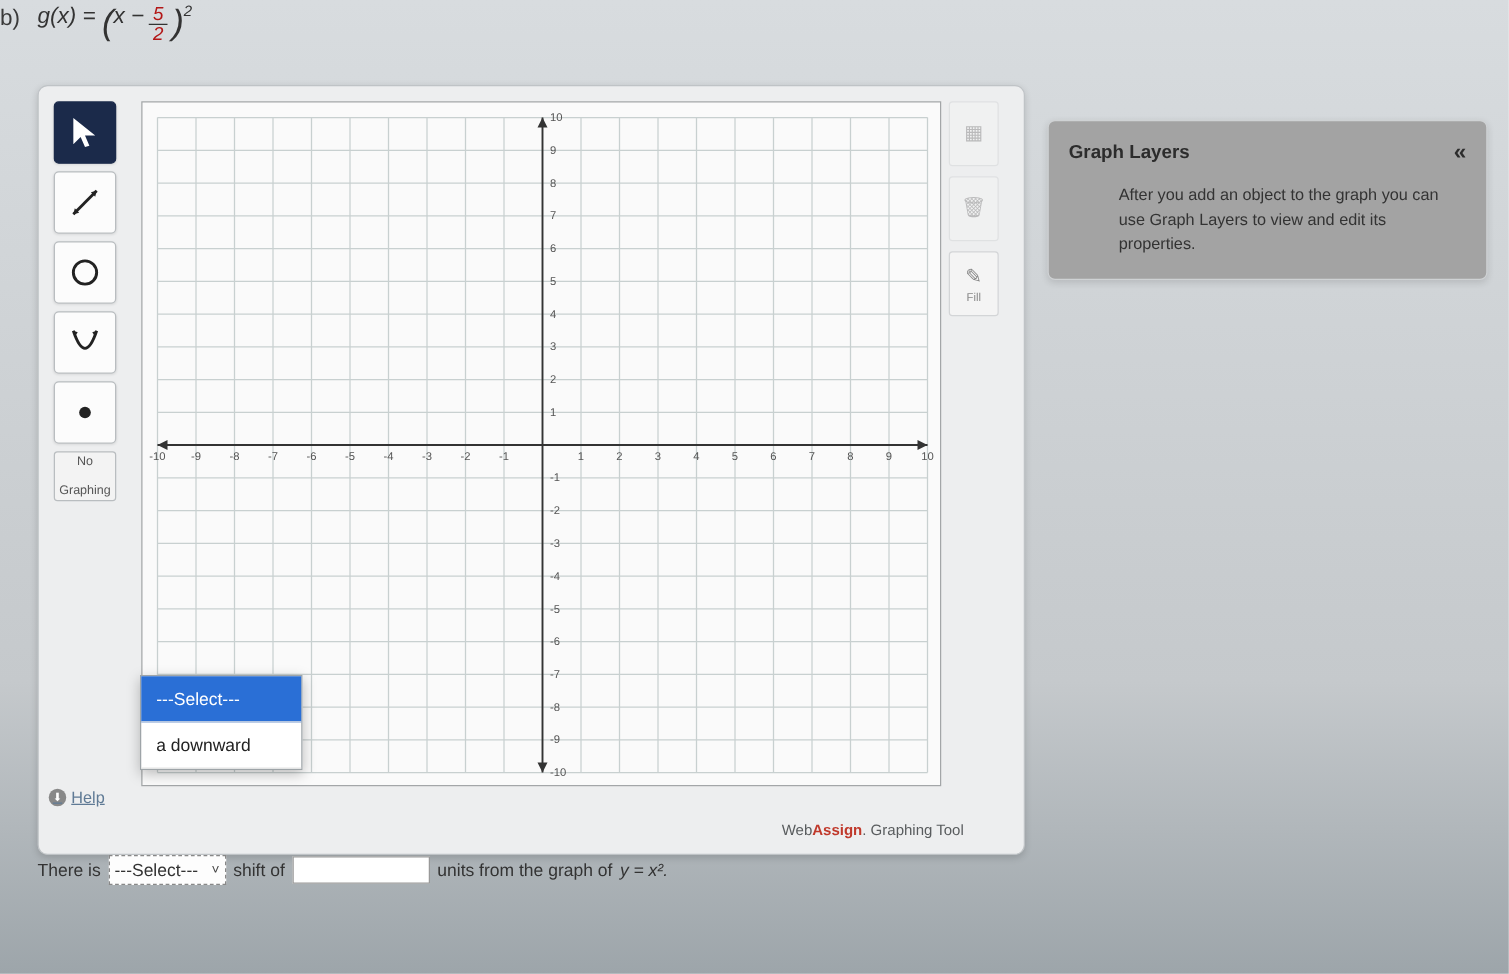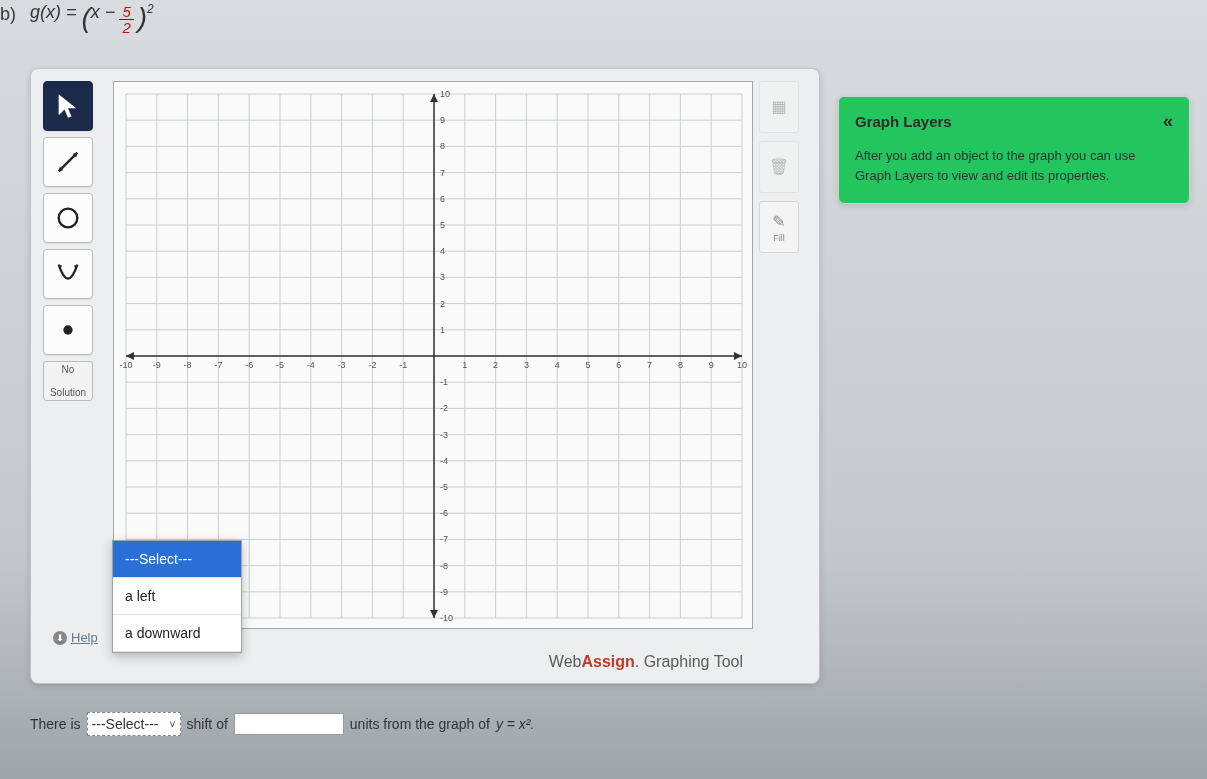--- a/index.html
+++ b/index.html
@@ -124,21 +124,21 @@
       justify-content: center;
       font-size: 9px;
       color: #888;
       cursor: pointer;
     }
     .right-btn.disabled { opacity: 0.5; cursor: default; }
     .right-btn .icon { font-size: 16px; margin-bottom: 2px; }
     .help-link {
       position: absolute;
       bottom: 38px;
-      left: 22px;
+      left: 8px;
       color: #5f7a95;
       font-size: 13px;
       text-decoration: underline;
       cursor: pointer;
       display: flex;
       align-items: center;
       gap: 4px;
     }
     .help-link::before {
       content: "⬇";
@@ -146,22 +146,22 @@
       width: 14px; height: 14px;
       background: #888;
       color: #fff;
       border-radius: 50%;
       font-size: 9px;
       align-items: center; justify-content: center;
     }
     .branding {
       position: absolute;
       bottom: 12px;
-      right: 76px;
-      font-size: 16px;
+      right: 48px;
+      font-size: 12px;
       color: #595c5e;
     }
     .branding b { color: #c0392b; font-weight: bold; }
     .dropdown-open {
       position: absolute;
       top: 540px;
       left: 112px;
       width: 130px;
       background: #fff;
       border: 1px solid #9ea4a8;
@@ -174,21 +174,21 @@
       color: #222;
       cursor: pointer;
       border-bottom: 1px solid #e3e3e3;
     }
     .dropdown-open .opt.selected {
       background: #2a6fd6;
       color: #fff;
     }
     .answer-row {
       position: absolute;
-      top: 712px;
+      top: 684px;
       left: 30px;
       display: flex;
       align-items: center;
       gap: 6px;
       font-size: 14px;
       color: #333;
     }
     .answer-row select, .answer-row input {
       font-size: 13px;
       padding: 2px 4px;
@@ -206,40 +206,41 @@
       justify-content: space-between;
       background: #fdfdfd;
       cursor: pointer;
     }
     .answer-row .select-box::after { content: "˅"; font-size: 11px; color: #444; }
     .layers-panel {
       position: absolute;
       top: 96px;
       left: 838px;
       width: 352px;
-      background: #22c55e;
+      background: #a3a3a3;
       border: 1px solid #cfd2d4;
       border-radius: 6px;
       box-shadow: 0 2px 6px rgba(0,0,0,0.12);
       padding: 14px 16px 18px;
     }
     .layers-panel h3 {
       font-size: 15px;
       font-weight: bold;
       color: #2c2c2c;
       margin-bottom: 14px;
       display: flex;
       justify-content: space-between;
       align-items: center;
     }
     .layers-panel h3 .chev { font-size: 18px; cursor: pointer; }
     .layers-panel p {
       font-size: 13px;
       color: #333;
       line-height: 1.5;
+      margin-left: 40px;
     }
   </style>
 </head>
 <body>
 
 <div class="question-label">b)</div>
 <div class="formula">
   <span>g(x) =</span>&nbsp;
   <span style="font-size:28px">(</span>
   <span>x −</span>
@@ -278,21 +279,21 @@
           <polygon points="20,4 17,5 19,8" fill="#222"></polygon>
         </svg>
     </div>
     <div class="tool-btn">
       <svg viewBox="0 0 24 24">
           <circle cx="12" cy="12" r="4" fill="#222"></circle>
         </svg>
     </div>
     <div class="no-solution">
       <span>No</span>
-      <span>Solution</span>
+      <span>Graphing</span>
     </div>
   </div>
 
   <div class="graph-area">
     <svg width="640" height="548" id="grid-svg">
         <line x1="12" y1="12" x2="12" y2="536" stroke="#c8d0d0" stroke-width="1"></line>
         <line x1="42.8" y1="12" x2="42.8" y2="536" stroke="#c8d0d0" stroke-width="1"></line>
         <line x1="73.6" y1="12" x2="73.6" y2="536" stroke="#c8d0d0" stroke-width="1"></line>
         <line x1="104.39999999999999" y1="12" x2="104.39999999999999" y2="536" stroke="#c8d0d0" stroke-width="1"></line>
         <line x1="135.2" y1="12" x2="135.2" y2="536" stroke="#c8d0d0" stroke-width="1"></line>
@@ -399,21 +400,20 @@
     <span>Help</span>
   </div>
 
   <div class="branding">
     <span>Web</span><b>Assign</b><span>. Graphing Tool</span>
   </div>
 </div>
 
 <div class="dropdown-open" id="dropdown-open">
     <div class="opt selected">---Select---</div>
-    <div class="opt">a left</div>
     <div class="opt">a downward</div>
   </div>
 
 <div class="answer-row">
   <span>There is</span>
   <div class="select-box">
     <span>---Select---</span>
   </div>
   <span>shift of</span>
   <input type="text" value="" style="">

